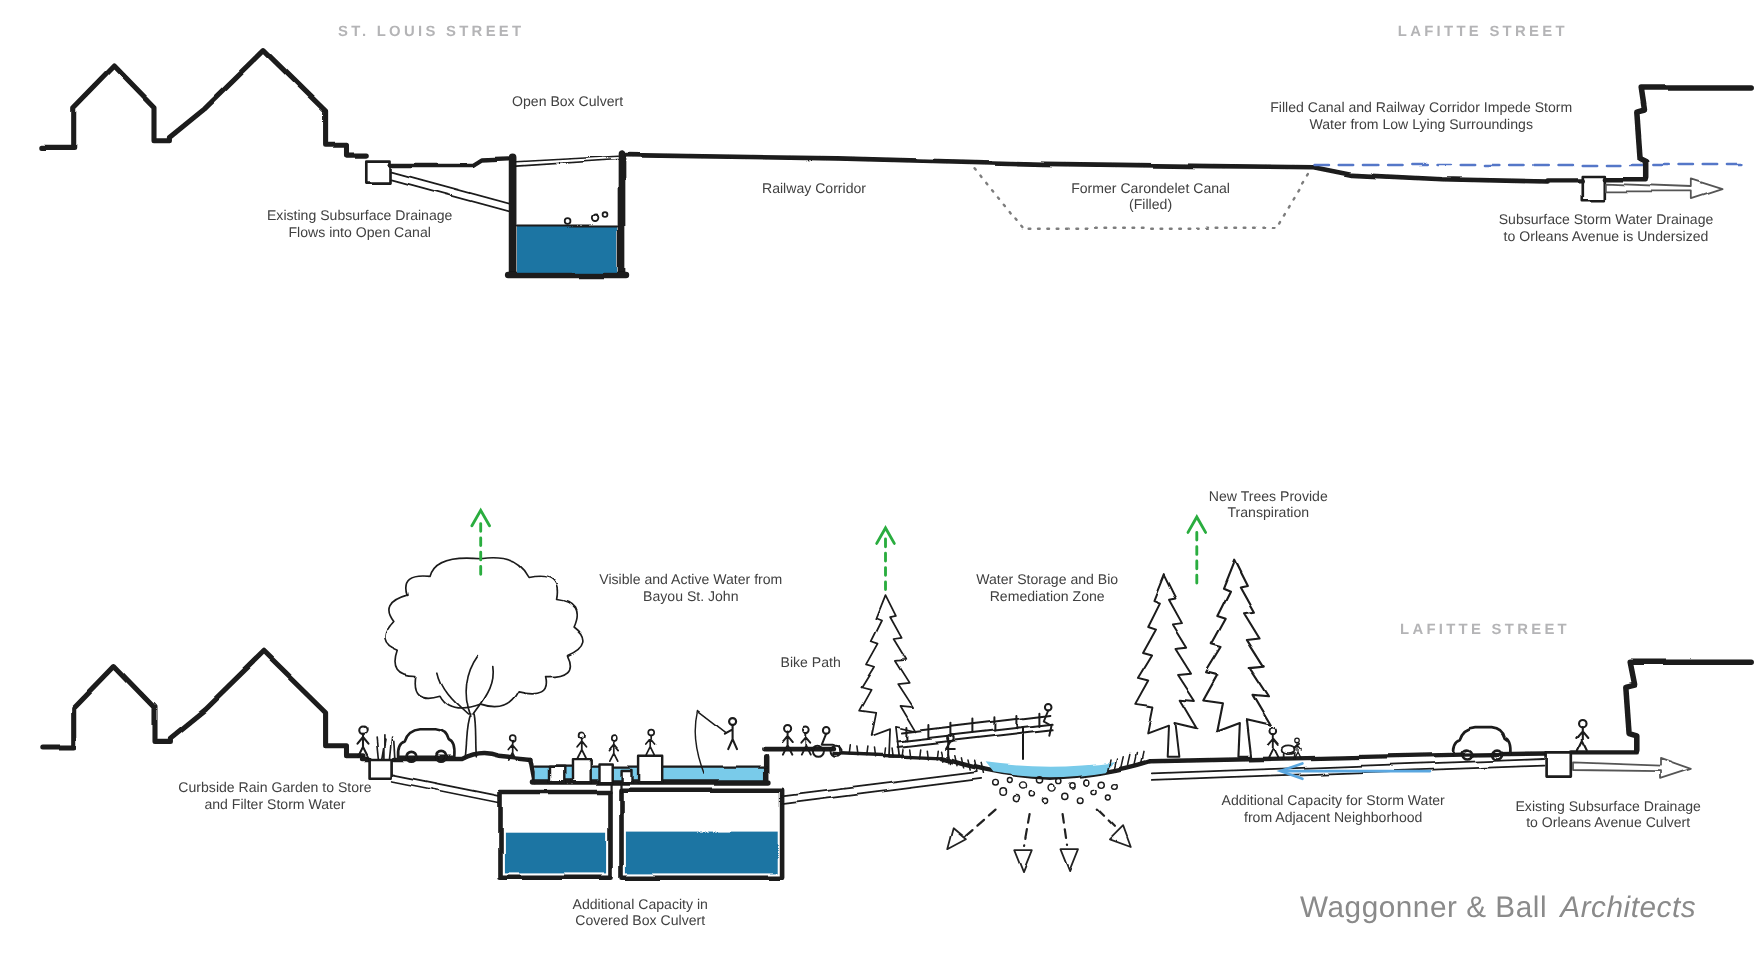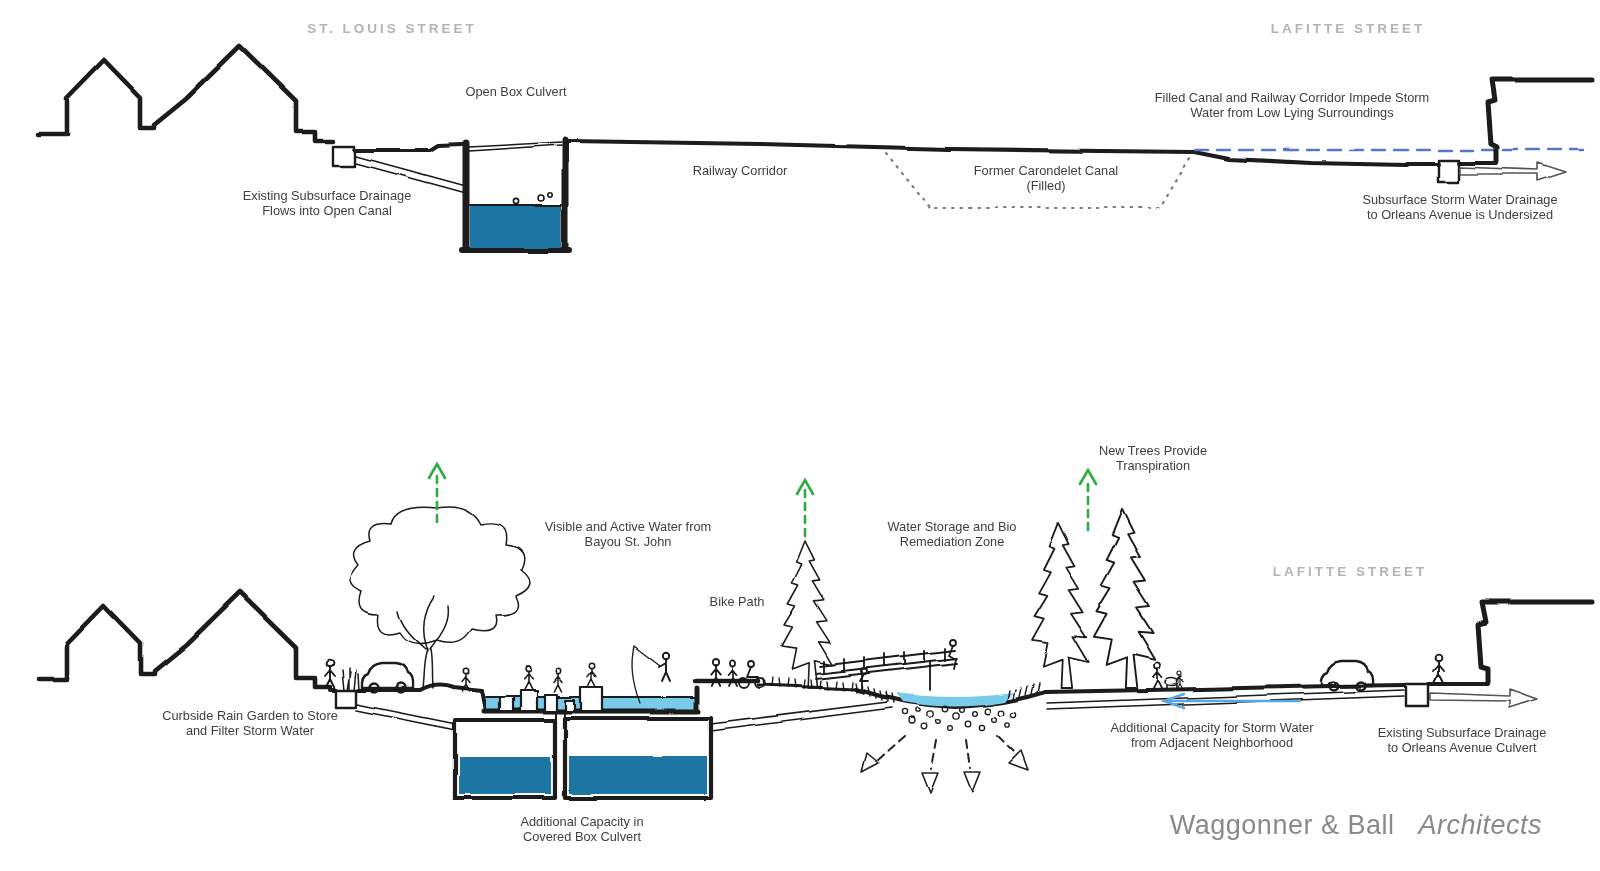--- a/index.html
+++ b/index.html
@@ -4,21 +4,21 @@
 <style>
   html,body{margin:0;padding:0;background:#ffffff;}
   #stage{position:relative;width:1600px;height:871px;background:#fff;overflow:hidden;
          font-family:"Liberation Sans",sans-serif;}
   svg{position:absolute;inset:0;}
   svg text{font-family:"Liberation Sans",sans-serif;}
   .street-label{font-size:13.5px;font-weight:bold;letter-spacing:3px;fill:#b4b4b6;}
   .note{font-size:12.8px;fill:#404040;}
   .footer{position:absolute;top:810px;right:58px;font-size:27px;color:#8a8a8a;
           letter-spacing:0.5px;white-space:nowrap;}
-  .footer .it{font-style:italic;margin-left:24px;}
+  .footer .it{font-style:italic;margin-left:12px;}
 </style>
 </head>
 <body>
 
 <div id="stage">
 <svg width="1600" height="871" viewBox="0 0 1600 871">
   <defs>
     <filter id="rough" x="-3%" y="-3%" width="106%" height="106%">
       <feTurbulence type="fractalNoise" baseFrequency="0.016" numOctaves="2" seed="11" result="n"></feTurbulence>
       <feDisplacementMap in="SourceGraphic" in2="n" scale="3.5" xChannelSelector="R" yChannelSelector="G"></feDisplacementMap>

